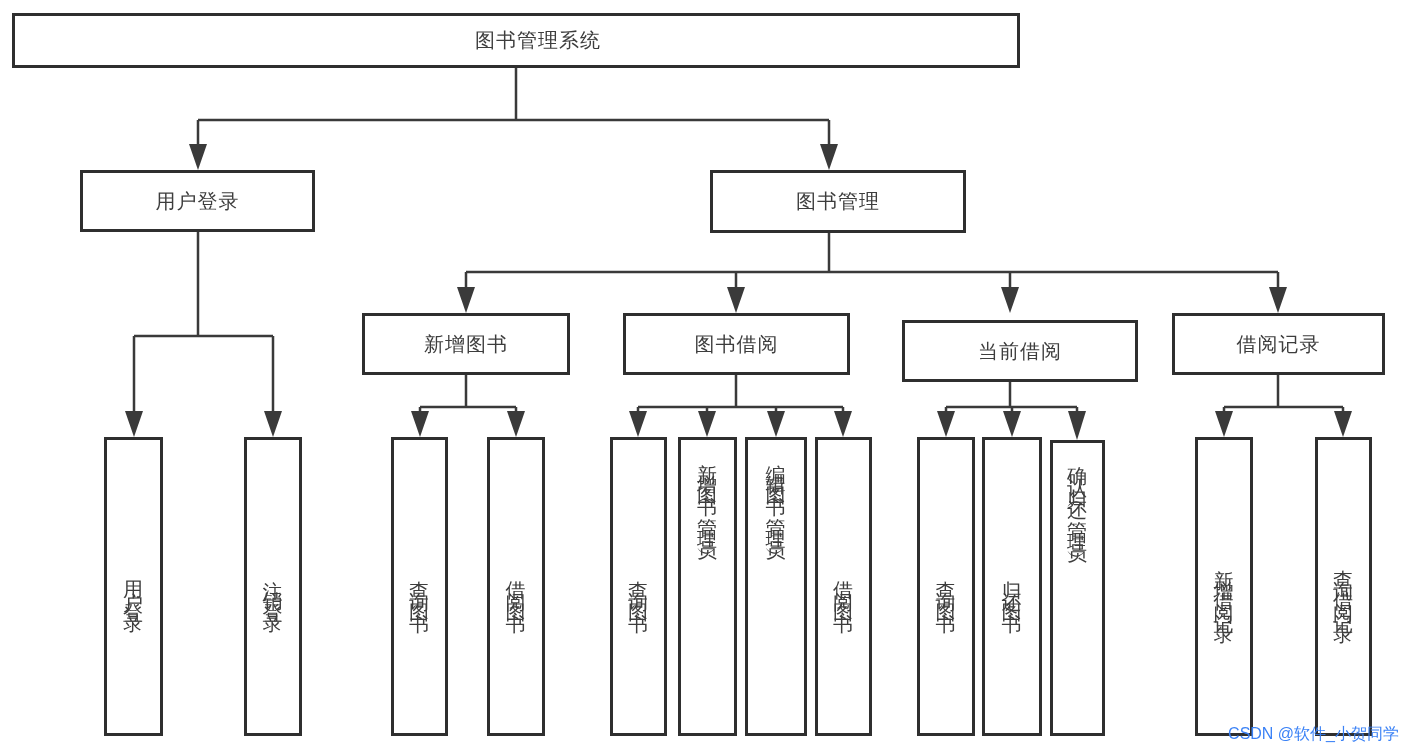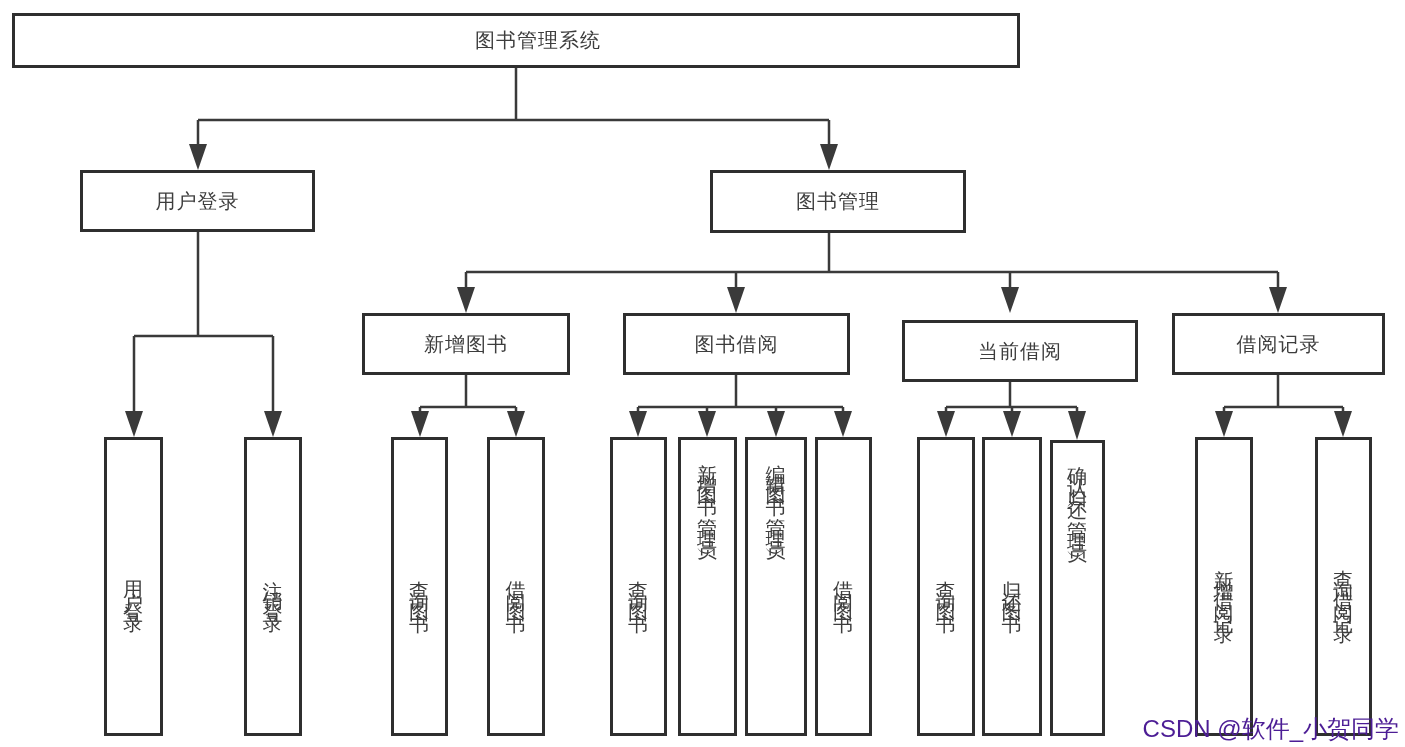--- a/index.html
+++ b/index.html
@@ -14,21 +14,21 @@
     font-size:20px;letter-spacing:1px;white-space:nowrap;
   }
   .leaf{letter-spacing:0;}
   .leaf .vtext{
     writing-mode:vertical-rl;text-orientation:mixed;
     font-size:20px;letter-spacing:11px;line-height:1;
   }
   .leaf.top-align{align-items:flex-start;padding-top:8px;}
   .watermark{
     position:absolute;right:6px;bottom:2px;z-index:2;
-    font-size:24px;color:#4c1d95;letter-spacing:0;
+    font-size:16px;color:#3b82f6;letter-spacing:0;
   }
 </style>
 </head>
 <body>
 
 <div class="canvas">
 
   <svg class="connectors" width="1405" height="747" viewBox="0 0 1405 747" xmlns="http://www.w3.org/2000/svg">
     <g stroke="#3a3a3a" stroke-width="2.5" fill="none">
       <path d="M516 68 V120 M198 120 H829 M198 120 V152 M829 120 V152"></path>

